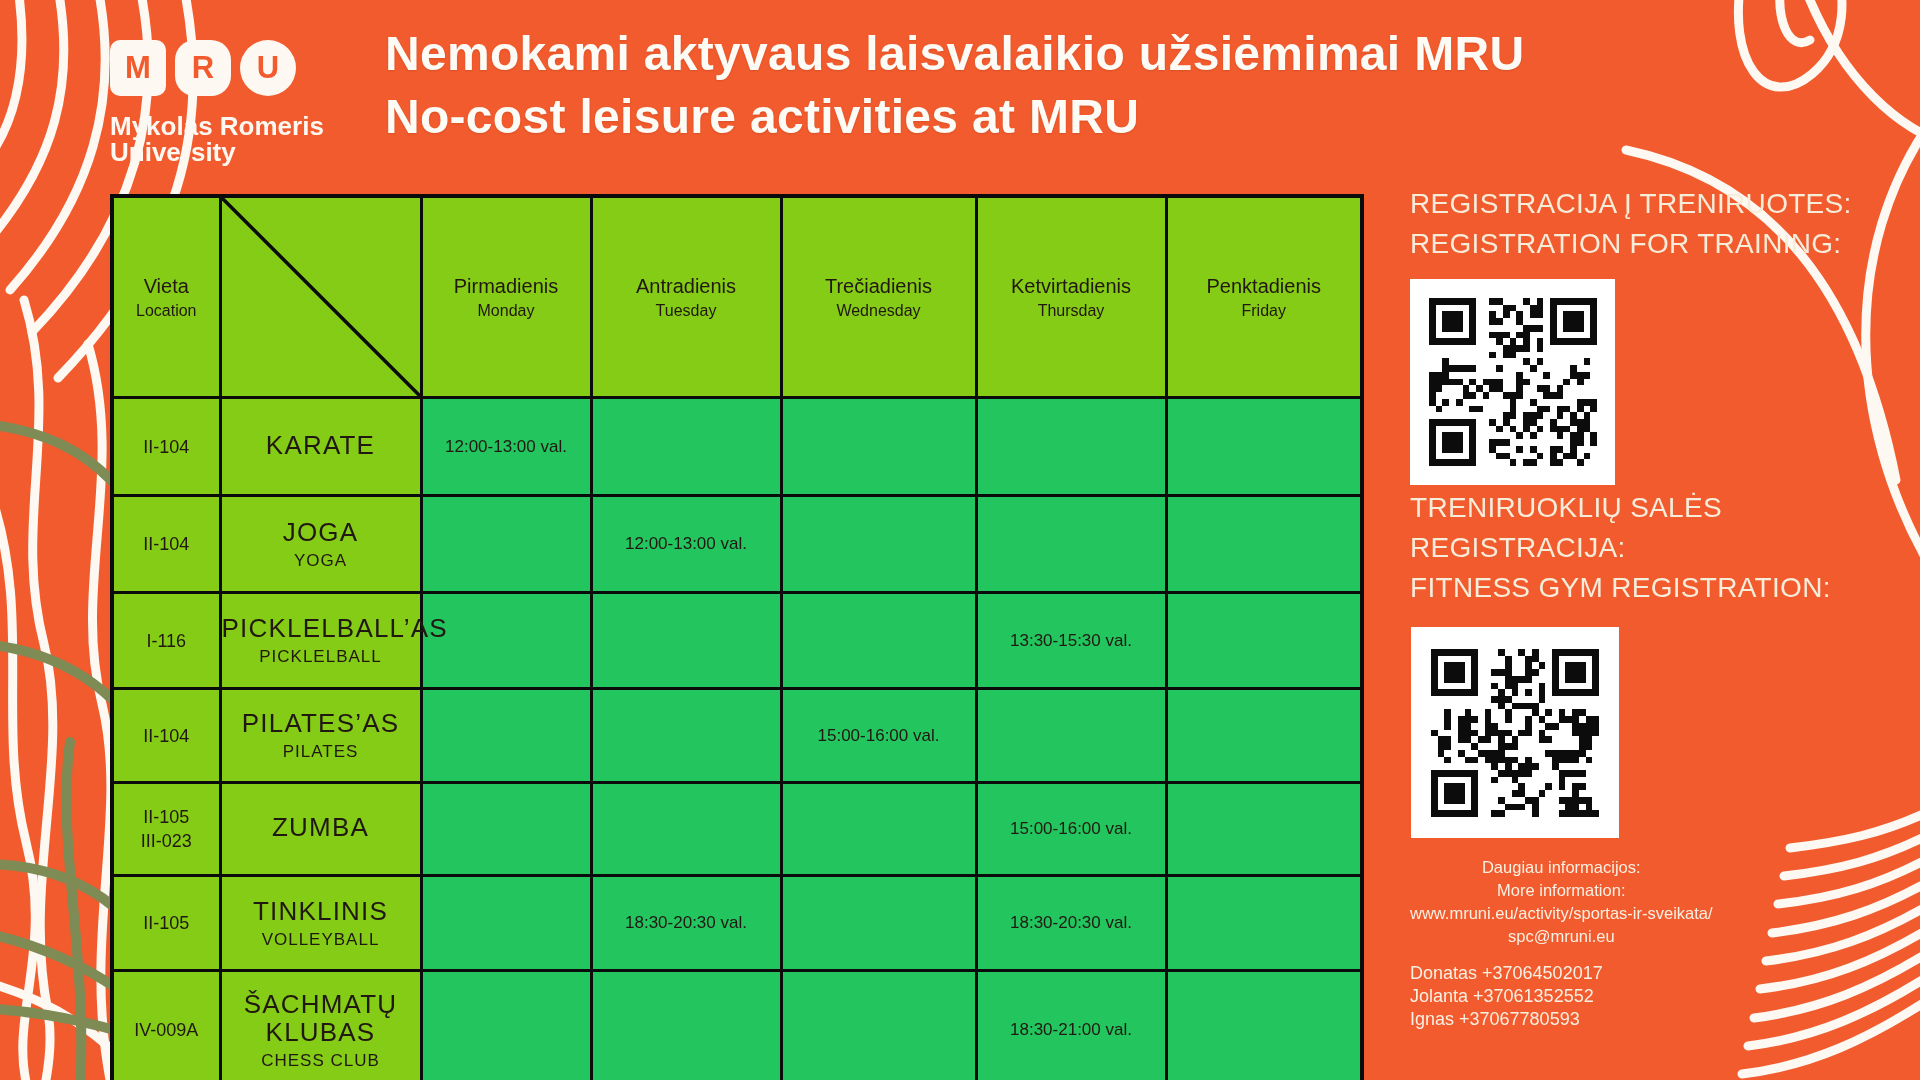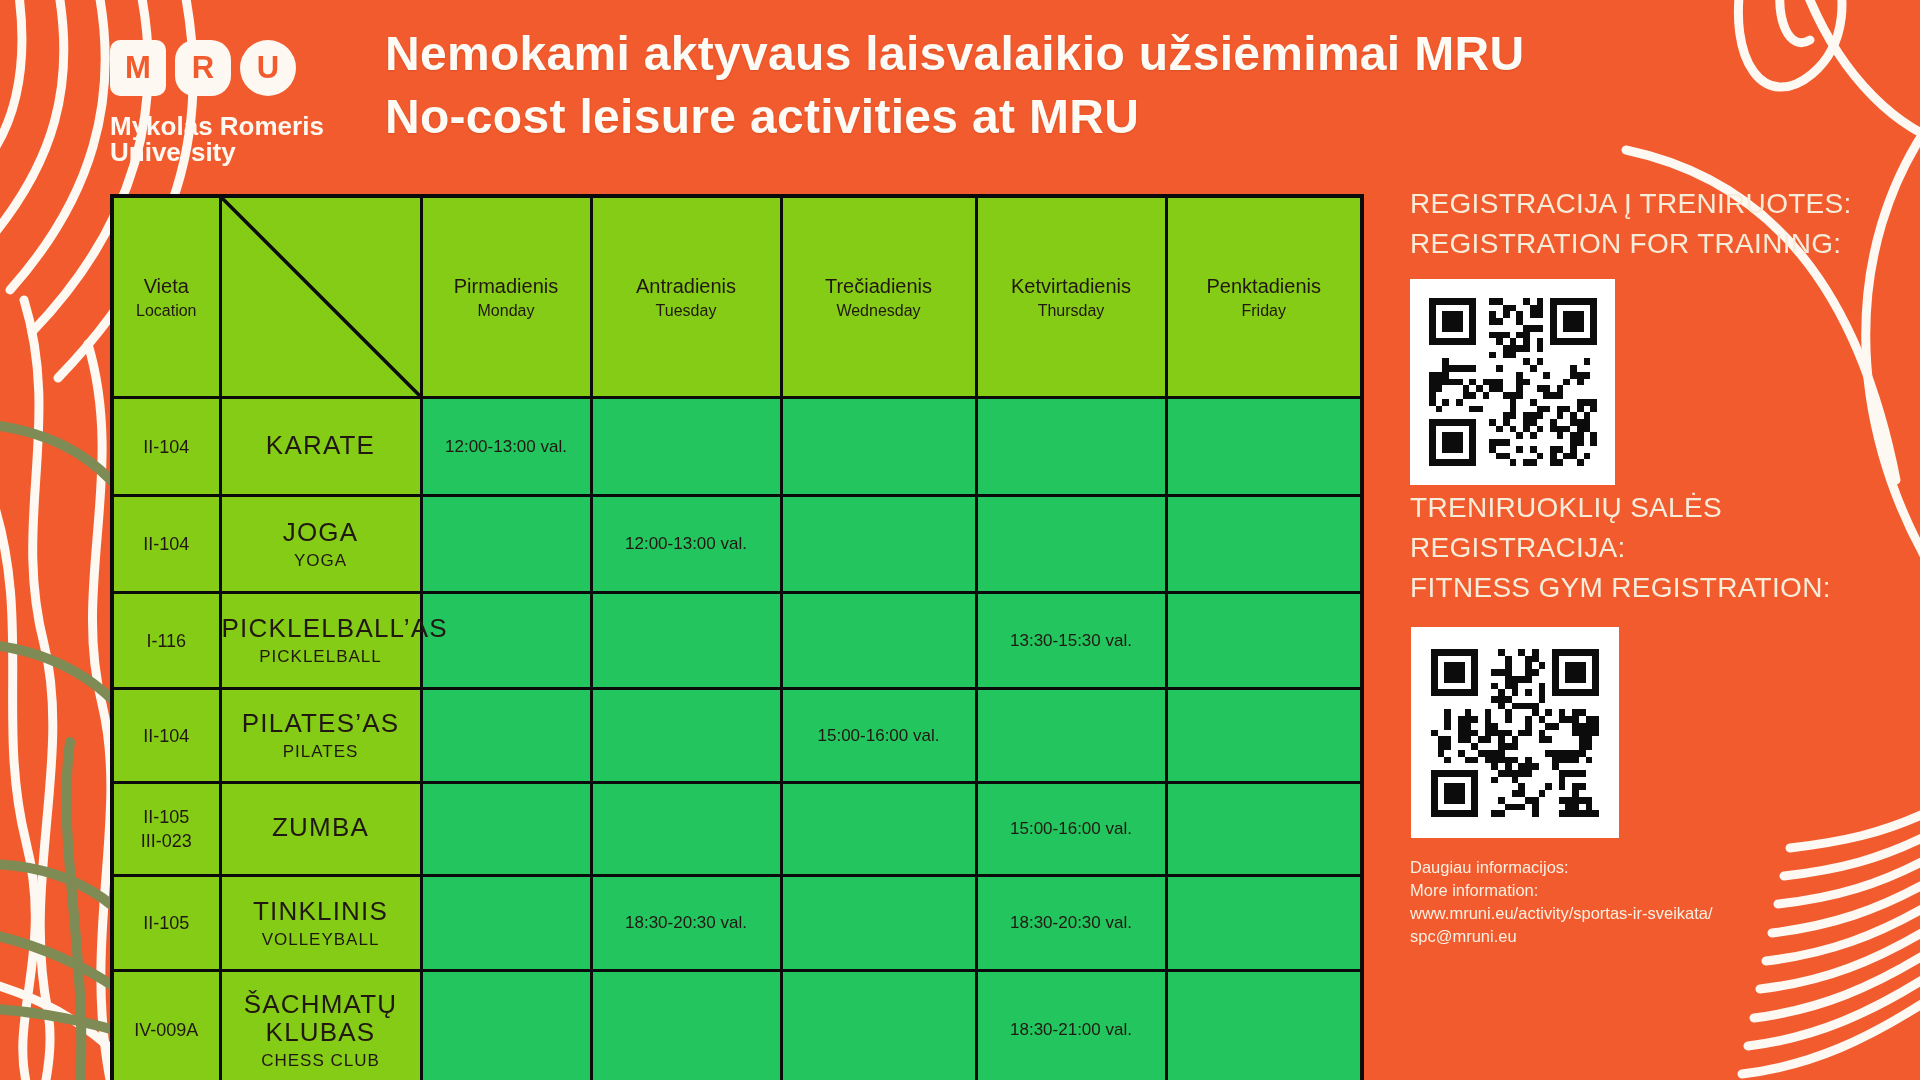--- a/index.html
+++ b/index.html
@@ -40,21 +40,21 @@
   .act-en{font-size:17px;letter-spacing:1px;margin-top:4px;line-height:21px;}
   .time{font-size:17px;}
   td.diag{position:relative;}
   td.diag svg{display:block;width:100%;height:100%;}
 
   
   .sb-h{left:1410px;color:#F6ECDA;font-size:28px;line-height:40px;letter-spacing:.3px;}
   .pre{white-space:pre-line;}
   .qr-box{background:#FFFFFF;display:flex;align-items:center;justify-content:center;}
   .qr-box svg{width:168px;height:168px;}
-  .info{left:1410px;top:856px;color:#F8F0E3;font-size:16.5px;line-height:23px;}
+  .info{left:1410px;top:856px;color:#F8F0E3;font-size:16.5px;line-height:23px;text-align:center;}
   .contacts{left:1410px;top:962px;color:#F8F0E3;font-size:18px;line-height:23px;}
 </style>
 </head>
 <body>
 
 <div id="poster">
 
   <svg class="bg" viewBox="0 0 1920 1080">
     <g fill="none" stroke="#FDF8F1" stroke-width="9" stroke-linecap="round">
       <path d="M 18 -12 C 30 70 14 132 -22 170"></path>
@@ -634,14 +634,19 @@
       </svg>
   </div>
 
   <div class="abs info">
     <div>Daugiau informacijos:</div>
     <div>More information:</div>
     <div>www.mruni.eu/activity/sportas-ir-sveikata/</div>
     <div>spc@mruni.eu</div>
   </div>
 
+  <div class="abs contacts">
+    <div>Donatas +37064502017</div>
+    <div>Jolanta +37061352552</div>
+    <div>Ignas +37067780593</div>
+  </div>
 
 </div>
 
 </body></html>

